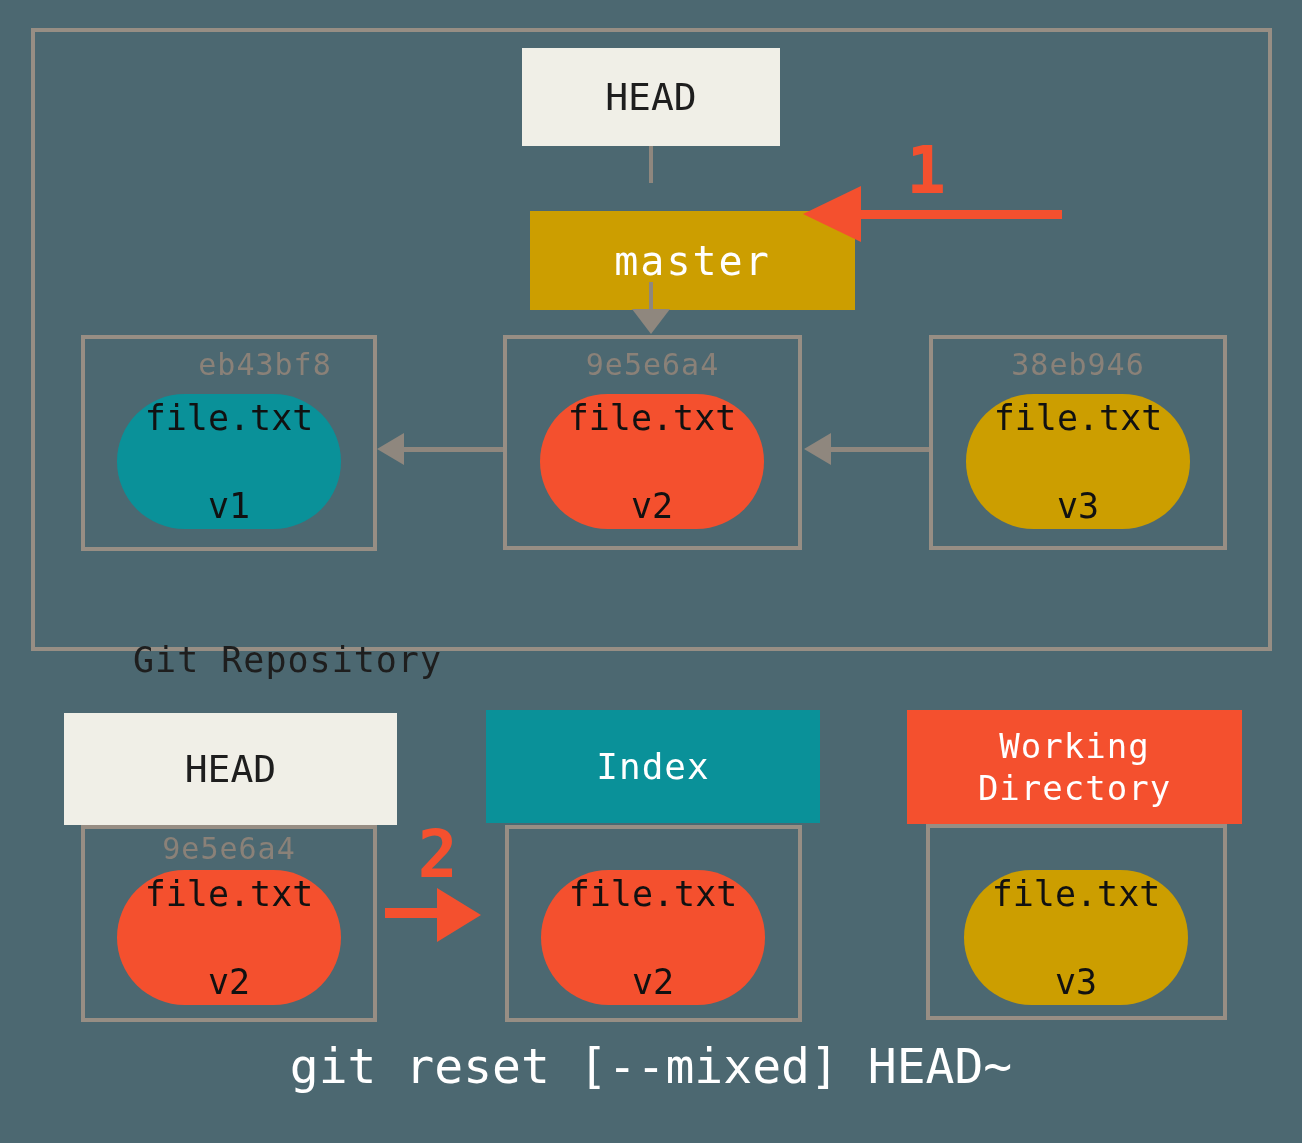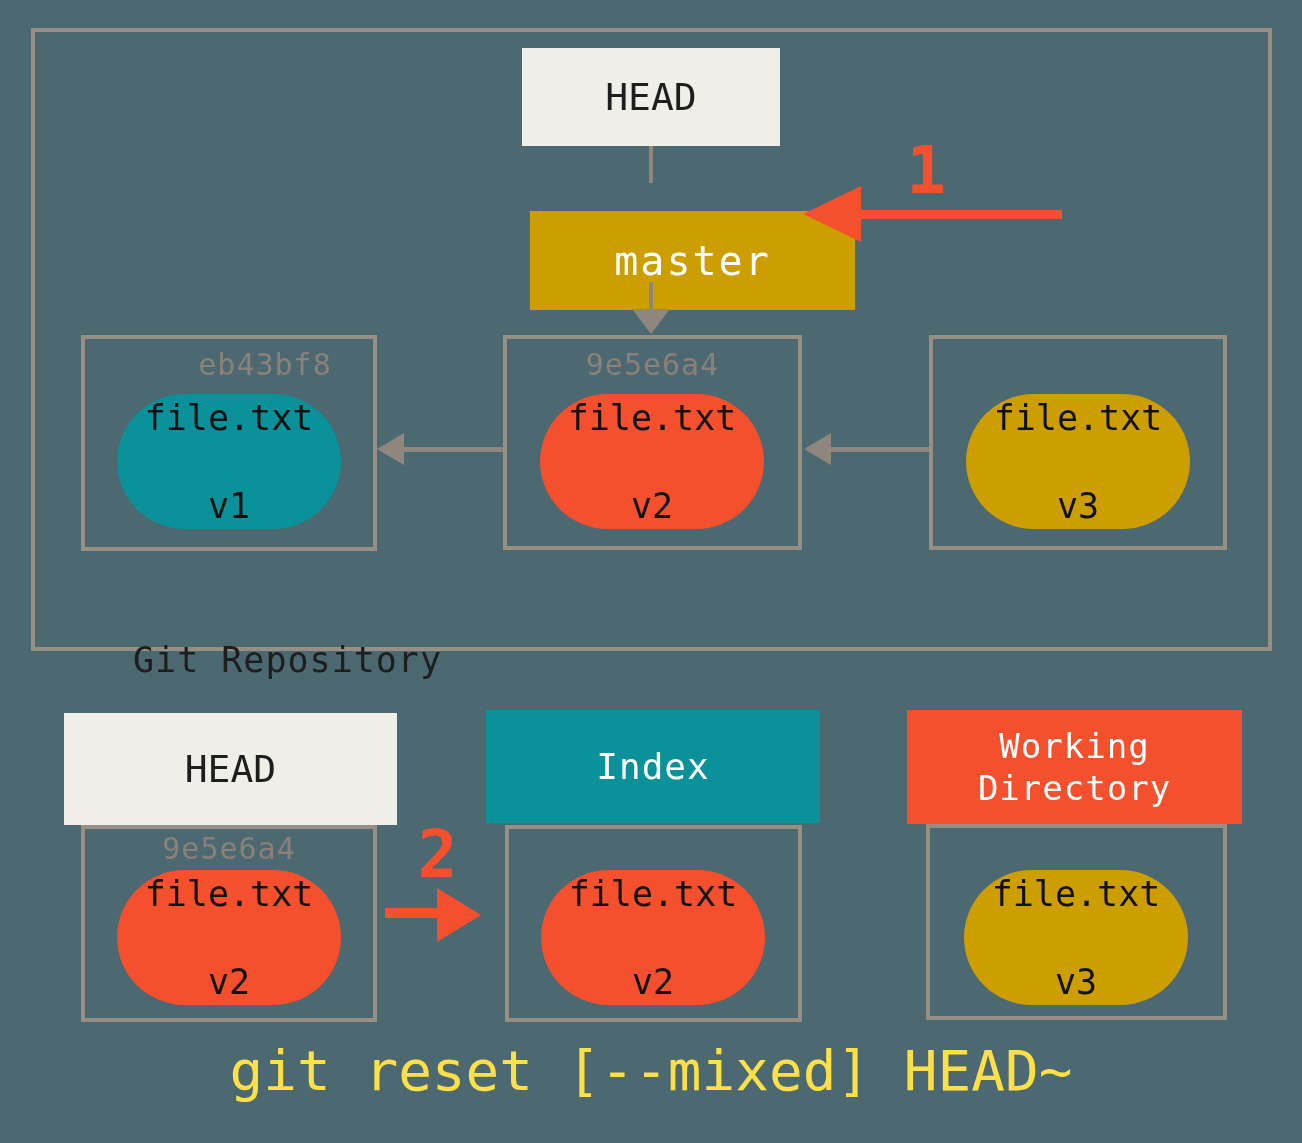--- a/index.html
+++ b/index.html
@@ -70,21 +70,21 @@
   .head-bottom{left:64px;top:713px;width:333px;height:112px;font-size:38px;color:#1E1E1E;}
   .index-header{left:486px;top:710px;width:334px;height:113px;font-size:36px;color:#FFFFFF;letter-spacing:1px;}
   .wd-header{left:907px;top:710px;width:335px;height:114px;font-size:34px;color:#FFFFFF;line-height:1.25;padding:0 27px;letter-spacing:1px;}
   .bbox1{left:81px;top:825px;width:296px;height:197px;}
   .bbox2{left:505px;top:825px;width:297px;height:197px;}
   .bbox3{left:926px;top:824px;width:301px;height:196px;}
   .hash4{left:81px;top:831px;width:296px;}
   
   .caption{
     left:0;top:1038px;width:1302px;text-align:center;
-    font-size:56px;color:#fde047;letter-spacing:0px;white-space:nowrap;
+    font-size:48px;color:#ffffff;letter-spacing:0px;white-space:nowrap;
   }
 </style>
 </head>
 <body>
 
 <div id="canvas" style="background-color: rgb(76, 104, 113);">
 
   <div class="abs repo-box">
     <div class="abs repo-label">Git Repository</div>
   </div>
@@ -114,20 +114,21 @@
   </div>
 
   <div class="abs outline-box commit2"></div>
   <div class="abs hash-label hash2">9e5e6a4</div>
   <div class="abs pill pill2" style="background-color: rgb(244, 80, 46);">
     <span>file.txt</span>
     <span>v2</span>
   </div>
 
   <div class="abs outline-box commit3"></div>
+  <div class="abs hash-label hash3">38eb946</div>
   <div class="abs pill pill3" style="background-color: rgb(204, 158, 0);">
     <span>file.txt</span>
     <span>v3</span>
   </div>
 
   <div class="abs hline h-a"></div>
   <div class="abs tri tri-left-gray tg-a"></div>
   <div class="abs hline h-b"></div>
   <div class="abs tri tri-left-gray tg-b"></div>
 

